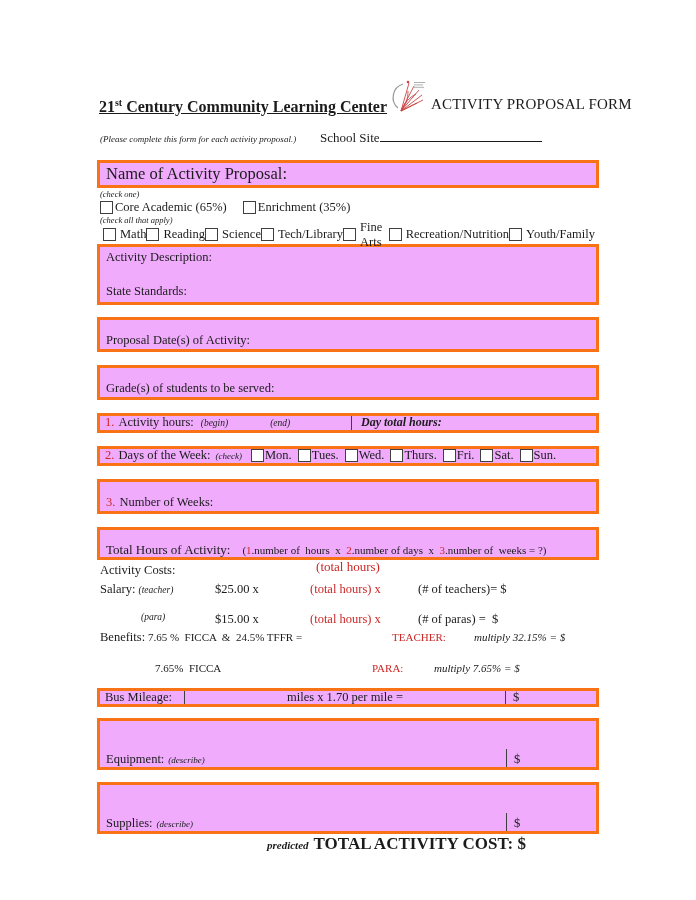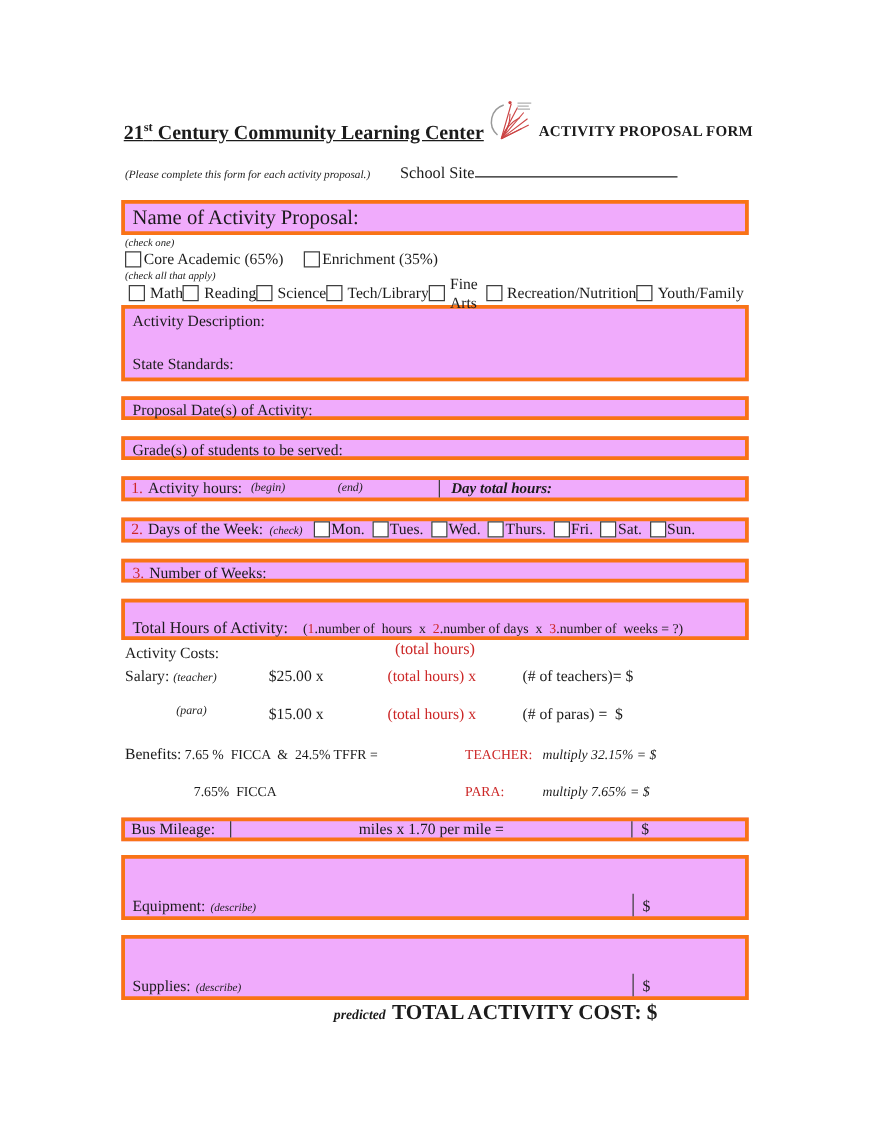--- a/index.html
+++ b/index.html
@@ -13,39 +13,39 @@
   .red{color:#cc2727;}
   .it{font-style:italic;}
   .box{border:3px solid #f97316;box-sizing:border-box;background:#f0abfc;}
   .cb{width:11px;height:11px;border:1px solid #3f3f3f;display:inline-block;background:#fff;flex:none;box-sizing:content-box;}
 
   
   .header-row{position:relative;height:32px;margin-top:84px;}
   .title{position:absolute;left:2px;bottom:0;font-size:16px;font-weight:bold;text-decoration:underline;white-space:nowrap;text-align:center;}
   .title .sup{vertical-align:super;font-size:62%;}
   .logo{position:absolute;left:293px;top:-5px;}
-  .form-name{position:absolute;left:334px;bottom:3px;font-size:12px;font-weight:bold;letter-spacing:.2px;white-space:nowrap;}
+  .form-name{position:absolute;left:334px;bottom:3px;font-size:15px;font-weight:normal;letter-spacing:.2px;white-space:nowrap;}
 
   .sub-row{position:relative;height:18px;margin-top:13px;}
   .instruction{position:absolute;left:3px;top:5px;font-size:9px;font-style:italic;}
   .school-site{position:absolute;left:223px;top:0;font-size:13px;white-space:nowrap;}
   .blank-line{display:inline-block;width:162px;border-bottom:1px solid #1b1b1b;height:12px;vertical-align:baseline;}
 
   .name-box{margin-top:13px;height:28px;display:flex;align-items:flex-end;padding:0 0 1px 6px;font-size:16.5px;}
 
   .note-sm{font-size:8.5px;font-style:italic;margin:2px 0 0 3px;line-height:1.1;}
   .opt-row{display:flex;align-items:center;margin:1px 0 0 3px;font-size:12.5px;height:14px;}
   .opt-row .opt{display:flex;align-items:center;margin-right:16px;}
   .opt-row .cb{margin-right:2px;}
   .subj-row{display:flex;justify-content:space-between;margin-top:2px;font-size:12.5px;height:14px;padding:0 4px 0 6px;}
   .subj{display:flex;align-items:center;}
   .subj .cb{margin-right:4px;}
 
   .desc-box{margin-top:2px;height:61px;display:flex;flex-direction:column;justify-content:space-between;padding:3px 6px 3px 6px;font-size:12.5px;}
-  .line-box{margin-top:12px;height:19px;line-height:17px;padding-left:6px;font-size:12.5px;display:flex;align-items:flex-start;}
+  .line-box{margin-top:12px;height:35px;line-height:17px;padding-left:6px;font-size:12.5px;display:flex;align-items:flex-end;}
   .gap13{margin-top:13px;}
 
   .hours-box{margin-top:13px;height:20px;display:flex;font-size:12.5px;}
   .hours-left{width:252px;border-right:1px solid #3f3f3f;display:flex;align-items:center;padding-left:5px;box-sizing:border-box;}
   .hours-left .num{margin-right:4px;}
   .hours-left .pn{font-size:9.5px;font-style:italic;}
   .hours-right{flex:1;display:flex;align-items:center;padding-left:9px;font-size:12px;font-weight:bold;font-style:italic;}
 
   .days-box{margin-top:13px;height:20px;display:flex;align-items:center;font-size:12.5px;padding-left:5px;}
   .days-box .num{margin-right:4px;}
@@ -59,21 +59,21 @@
   .total-line2{text-align:center;font-size:13px;margin-top:1px;}
 
   .costs-heading{margin:3px 0 0 3px;font-size:12.5px;}
   .salary-grid{display:grid;grid-template-columns:115px 95px 108px auto;padding-left:3px;font-size:12.5px;}
   .salary-row1{margin-top:4px;}
   .salary-row2{margin-top:15px;}
   .salary-note{font-size:9.5px;font-style:italic;}
   .para-cell{padding-left:41px;}
 
   .benefits-grid{display:grid;grid-template-columns:272px 62px auto;padding-left:3px;font-size:11px;align-items:baseline;}
-  .benefits-row1{margin-top:17px;}
+  .benefits-row1{margin-top:3px;gap:20px;}
   .benefits-row2{margin-top:17px;}
   .benefits-label{font-size:12.5px;}
   .para-formula{padding-left:55px;}
 
   .bus-box{margin-top:14px;height:19px;display:flex;align-items:stretch;font-size:12.5px;}
   .bus-c1{width:85px;border-right:1px solid #3f3f3f;display:flex;align-items:center;padding-left:5px;box-sizing:border-box;}
   .bus-c2{flex:1;border-right:1px solid #3f3f3f;display:flex;align-items:center;justify-content:center;}
   .bus-c3{width:90px;display:flex;align-items:center;padding-left:7px;box-sizing:border-box;}
 
   .cost-box{height:52px;display:flex;align-items:flex-end;font-size:12.5px;}

